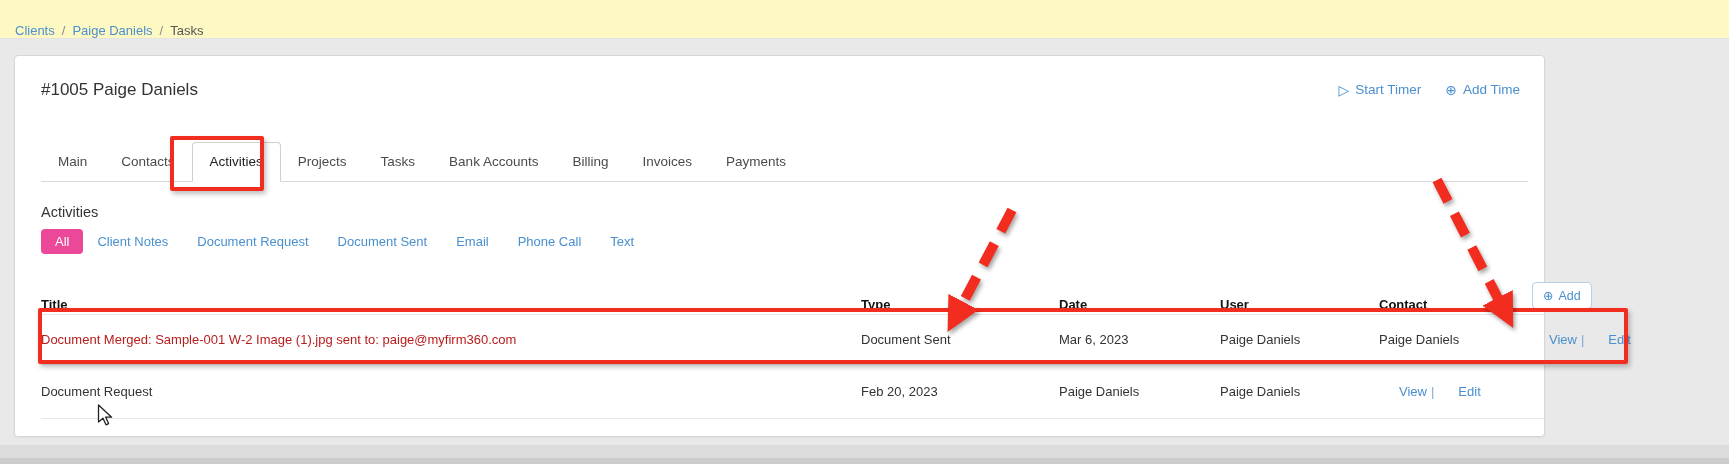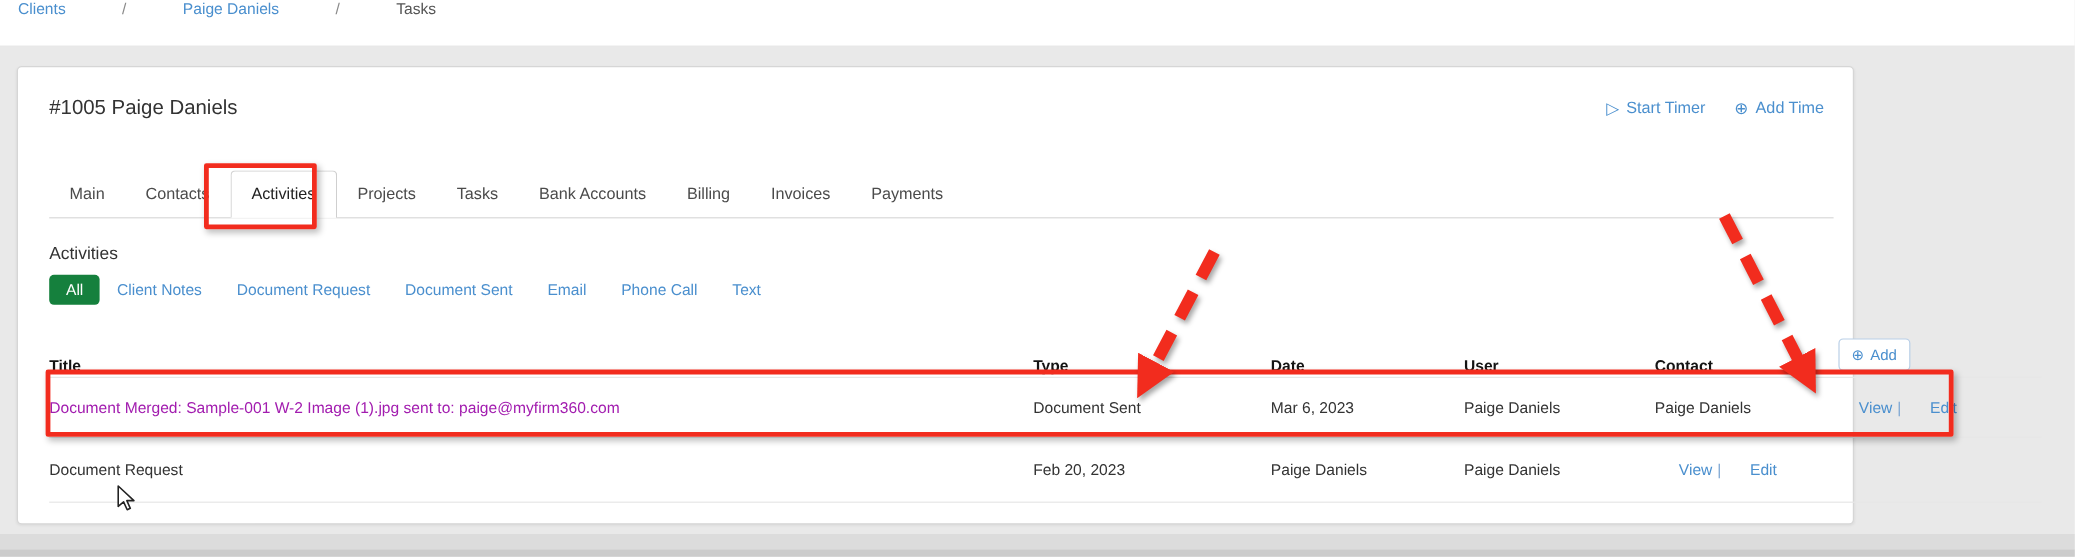--- a/index.html
+++ b/index.html
@@ -7,24 +7,23 @@
   body {
     position:relative;
     background:#e9e9e9;
     font-family:"Liberation Sans","DejaVu Sans",sans-serif;
     color:#333;
     overflow:hidden;
   }
   
   .topbar {
     position:absolute; top:0; left:0; width:1729px; height:39px;
-    background:#ffffff; border-bottom:1px solid #e3e3e3;
-    display:flex; align-items:flex-start; padding-left:15px;
+    background:#fef9c3; border-bottom:1px solid #e3e3e3;
+    display:flex; align-items:flex-end; padding-left:15px;
     font-size:13px;
-    gap:40px;
   }
   .crumb-link { color:#4a8fce; cursor:pointer; }
   .crumb-sep { color:#8a8a8a; margin:0 7px; }
   .crumb-current { color:#555; }
 
   
   .footer-band { position:absolute; left:0; width:1729px; top:445px; height:19px; background:#dcdcdc; }
   .footer-edge { position:absolute; left:0; width:1729px; top:458px; height:6px; background:#cccccc; }
 
   
@@ -60,21 +59,21 @@
 
   
   .section-heading { position:absolute; left:26px; top:148px; font-size:14.5px; color:#333; }
   .filters {
     position:absolute; left:26px; top:173px; height:25px;
     display:flex; align-items:center; gap:29px;
     font-size:13px; color:#4a8fce;
   }
   .pill { cursor:pointer; white-space:nowrap; }
   .pill.active {
-    background:#15803d; color:#fff; padding:5px 14px; border-radius:4px;
+    background:#ec4899; color:#fff; padding:5px 14px; border-radius:4px;
     margin-right:-15px;
   }
 
   .add-btn {
     position:absolute; left:1517px; top:226px;
     display:flex; align-items:center; gap:5px;
     border:1px solid #b9cfe7; border-radius:4px; background:#fff;
     color:#4a8fce; font-size:12.5px; padding:5px 10px; cursor:pointer;
   }
 
@@ -82,21 +81,21 @@
   .table { position:absolute; left:26px; top:238px; width:1660px; font-size:13px; }
   .trow {
     display:grid;
     grid-template-columns:820px 198px 161px 159px 150px auto;
     align-items:center;
   }
   .thead { height:20px; font-weight:700; color:#141414; font-size:13px; }
   .tbody-row { border-top:1px solid #e7e7e7; color:#333; }
   .row-1 { height:50px; }
   .row-2 { height:55px; border-bottom:1px solid #e7e7e7; }
-  .cell-title { color:#a21caf; cursor:pointer; padding-right:20px; }
+  .cell-title { color:#b91c1c; cursor:pointer; padding-right:20px; }
   .cell-actions { color:#4a8fce; white-space:nowrap; }
   .cell-actions .sep { color:#7fa8d4; margin:0 4px; }
   .action-link { cursor:pointer;margin-left:20px; }
 
   
   .anno-box {
     position:absolute; border:4px solid #f22c1e; border-radius:2px;
     box-shadow:2px 3px 5px rgba(0,0,0,.25);
     pointer-events:none;
   }

